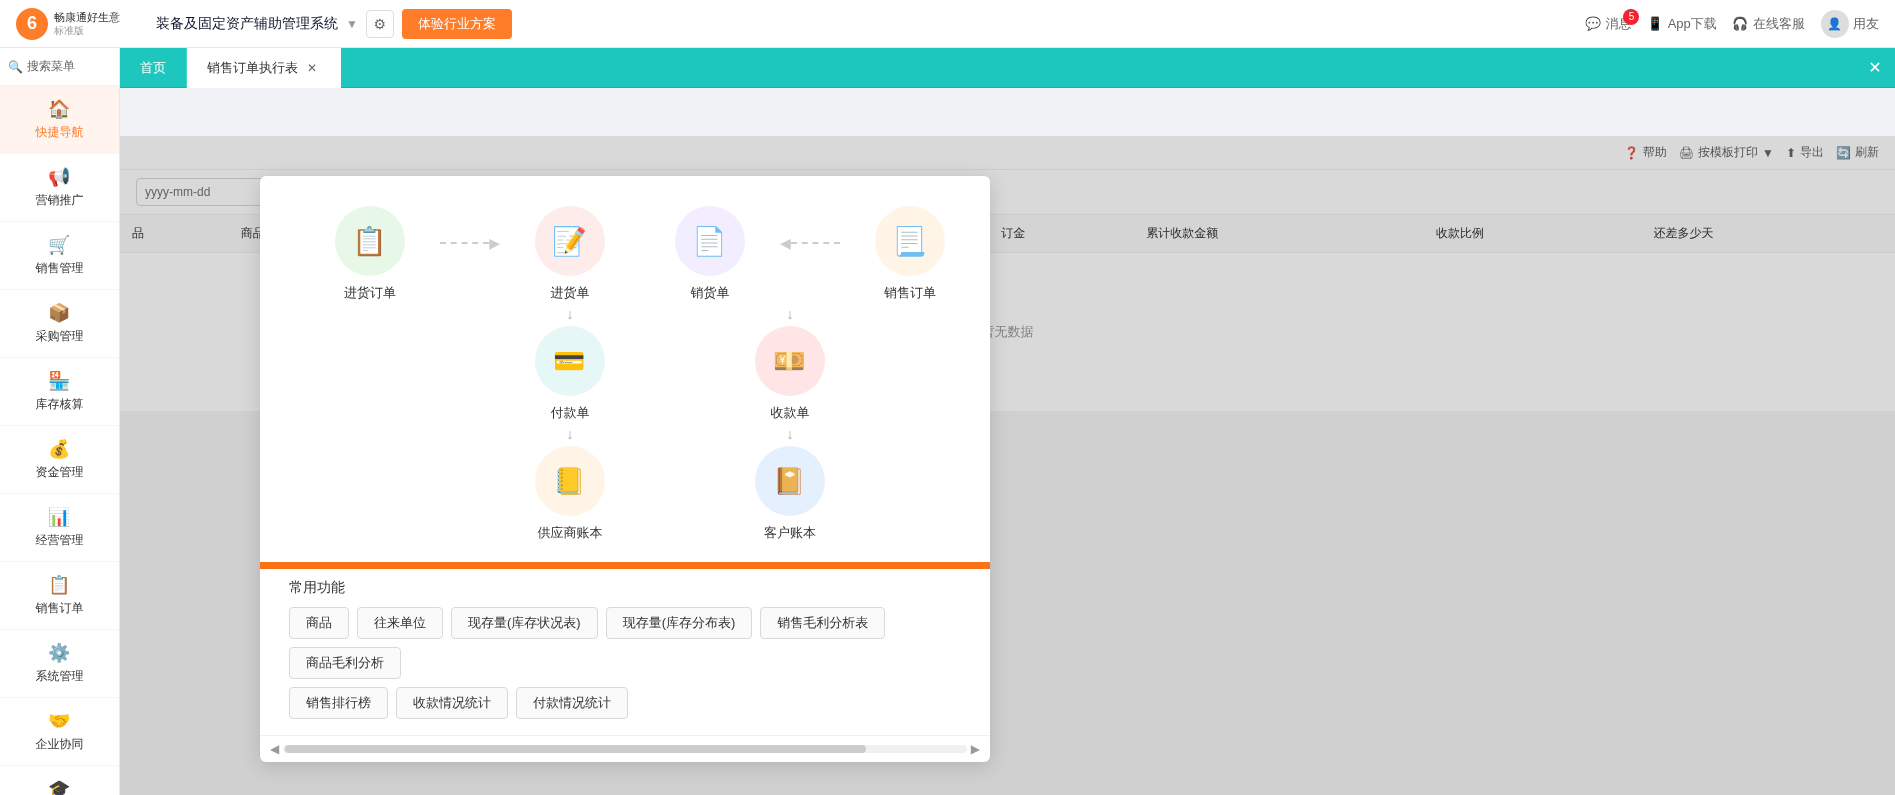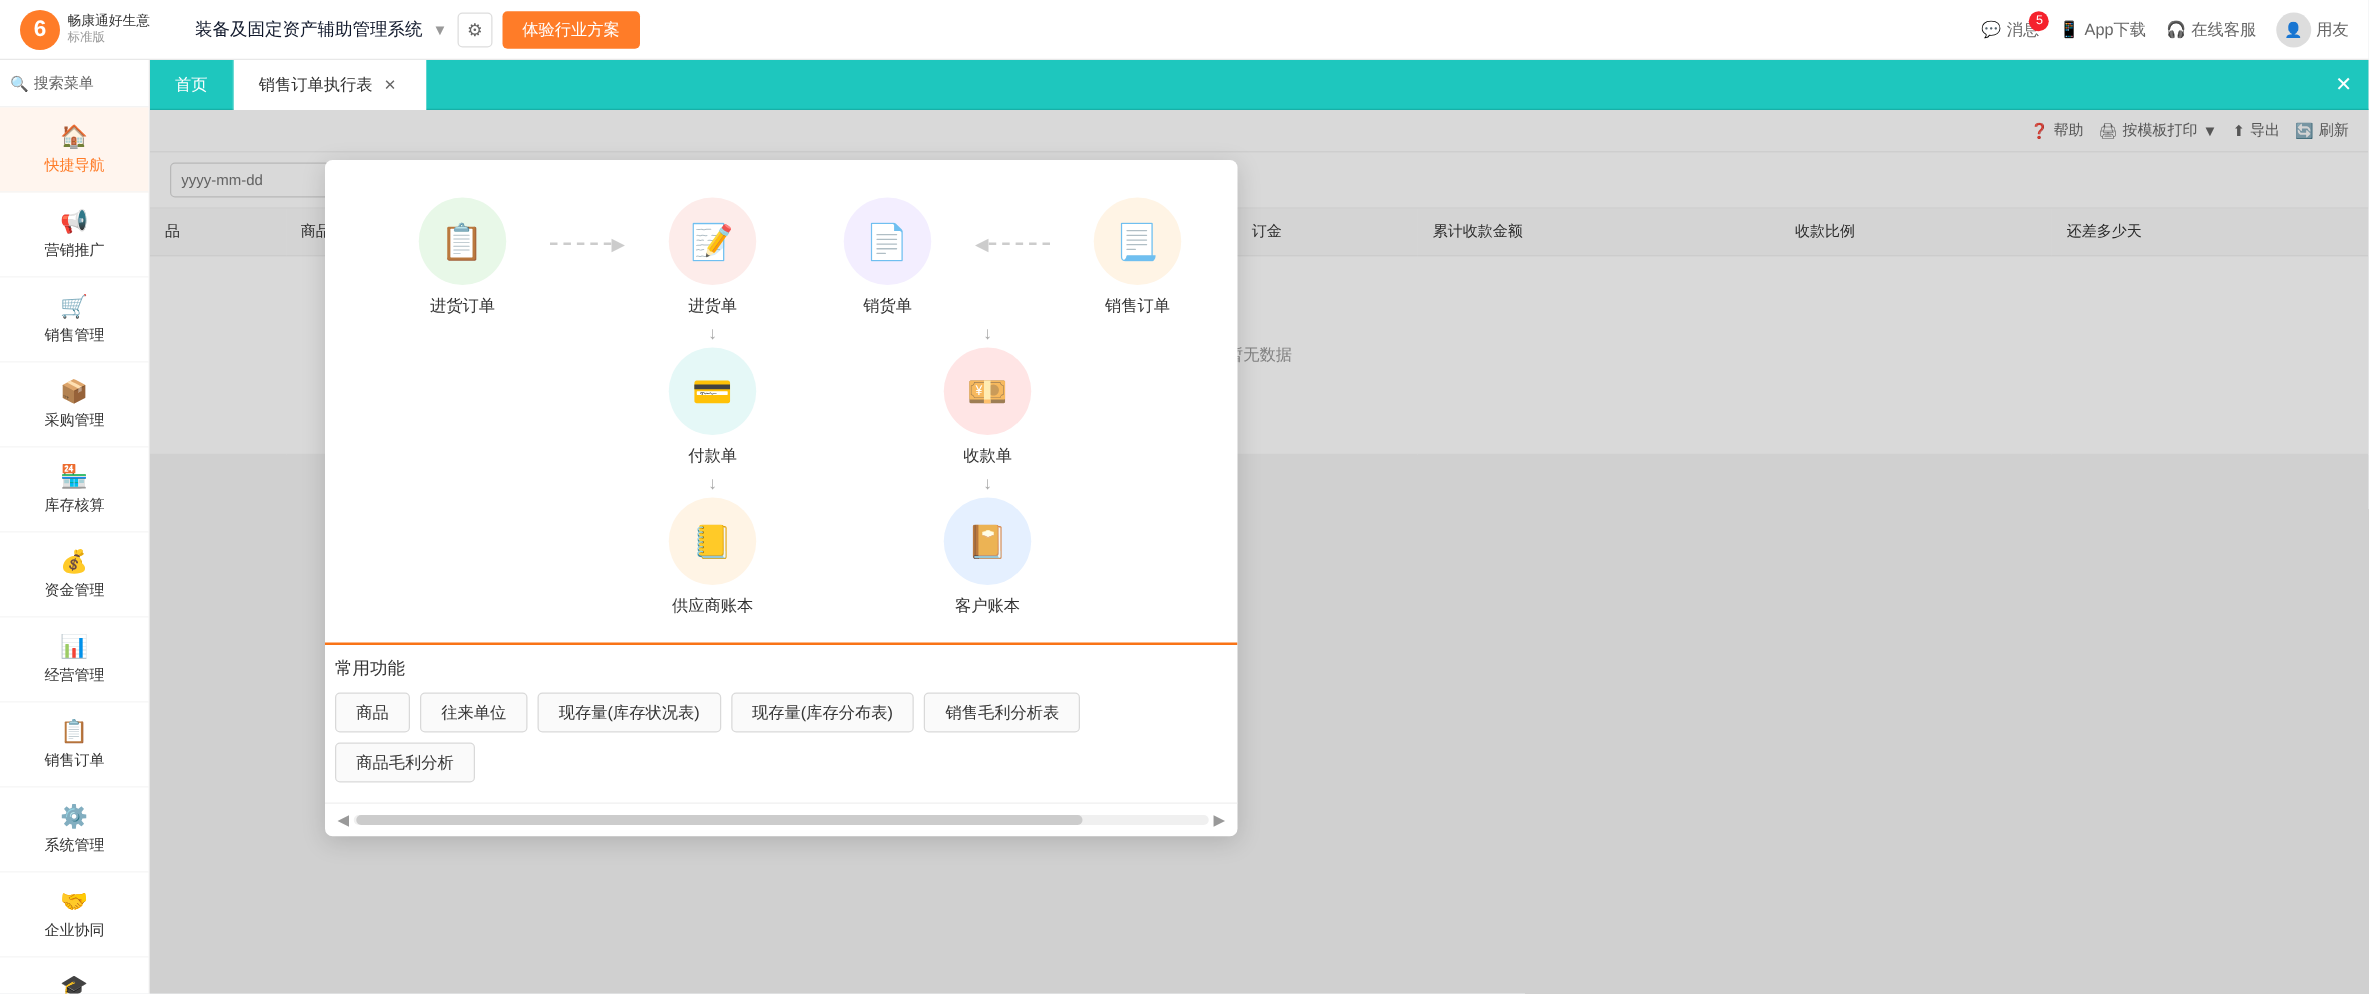--- a/index.html
+++ b/index.html
@@ -83,21 +83,21 @@
     }
     .sidebar-item {
       padding: 12px 8px; display: flex; flex-direction: column;
       align-items: center; gap: 4px; cursor: pointer;
       font-size: 12px; color: #333; border-bottom: 1px solid #f5f5f5;
     }
     .sidebar-item.active { background: #fff5ee; color: #ff7c28; }
     .sidebar-item-icon { font-size: 18px; }
 
     
-    .content-area { flex: 1; display: flex; flex-direction: column; overflow: hidden; }
+    .content-area { flex: 1; display: flex; flex-direction: column; overflow: hidden; gap: 48px; }
 
     
     .tab-bar {
       height: 40px; background: #1ec7be; display: flex; align-items: center;
       padding: 0 0; border-bottom: 1px solid #17b0a7;
     }
     .tab-item {
       height: 40px; padding: 0 20px; display: flex; align-items: center;
       gap: 6px; cursor: pointer; font-size: 13px; color: white;
       border-right: 1px solid rgba(255,255,255,0.2);
@@ -199,21 +199,21 @@
     .flow-circle.red-light { background: #fdecea; }
     .flow-circle.purple { background: #f3eeff; }
     .flow-circle.orange { background: #fff4e5; }
     .flow-circle.teal { background: #e5f8f7; }
     .flow-circle.pink { background: #ffe5e5; }
     .flow-circle.orange2 { background: #fff4e5; }
     .flow-circle.blue-light { background: #e5f0ff; }
     .flow-label { font-size: 13px; color: #333; text-align: left; }
 
     
-    .common-functions { padding: 10px 8px 16px; border-top: 2px solid #f97316; }
+    .common-functions { padding: 10px 29px 16px; border-top: 7px solid #f97316; }
     .cf-title { font-size: 14px; color: #333; margin-bottom: 10px; font-weight: 500; }
     .cf-buttons { display: flex; flex-wrap: wrap; gap: 8px; }
     .cf-btn {
       border: 1px solid #d9d9d9; border-radius: 4px; padding: 6px 16px;
       font-size: 13px; color: #333; cursor: pointer; background: #fafafa;
     }
     .cf-row2 { margin-top: 8px; }
 
     
     .scroll-area {
@@ -499,20 +499,25 @@
           <div class="common-functions">
             <div class="cf-title">常用功能</div>
             <div class="cf-buttons">
               <button class="cf-btn">商品</button>
               <button class="cf-btn">往来单位</button>
               <button class="cf-btn">现存量(库存状况表)</button>
               <button class="cf-btn">现存量(库存分布表)</button>
               <button class="cf-btn">销售毛利分析表</button>
               <button class="cf-btn">商品毛利分析</button>
             </div>
+            <div class="cf-buttons cf-row2">
+              <button class="cf-btn">销售排行榜</button>
+              <button class="cf-btn">收款情况统计</button>
+              <button class="cf-btn">付款情况统计</button>
+            </div>
           </div>
 
           <div class="scroll-area">
             <span class="scroll-arrow">◀</span>
             <div class="scroll-track">
               <div class="scroll-thumb"></div>
             </div>
             <span class="scroll-arrow">▶</span>
           </div>
 

